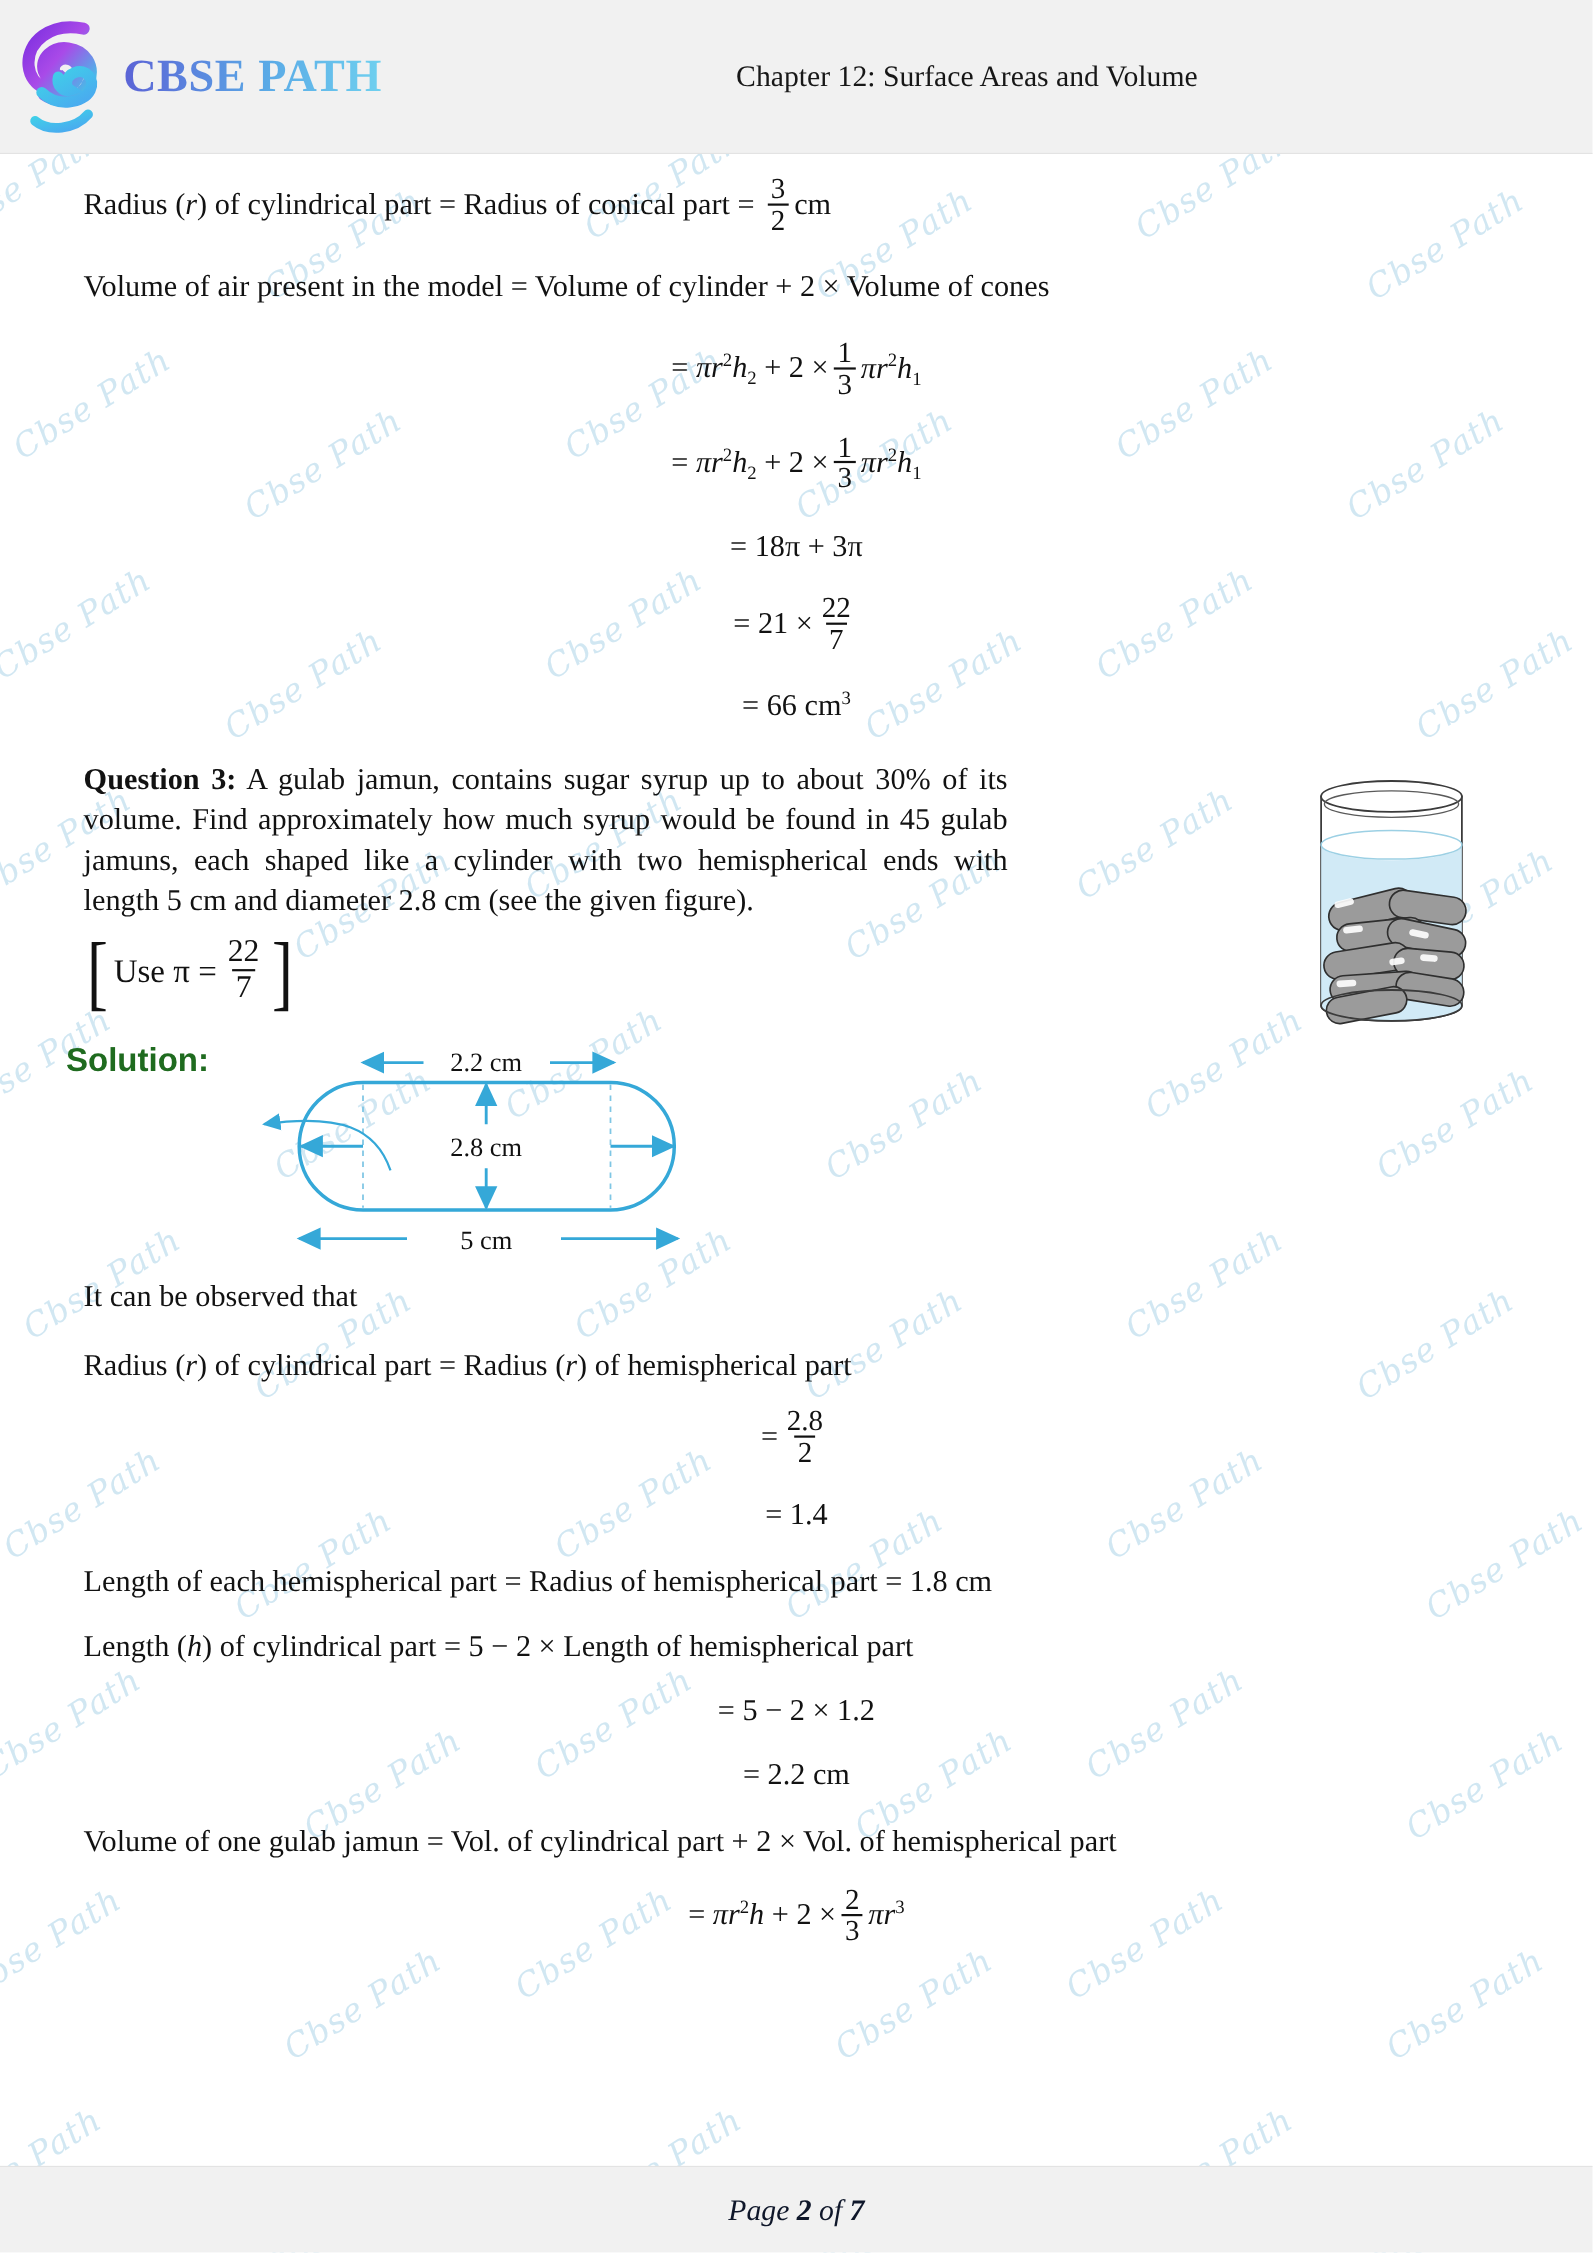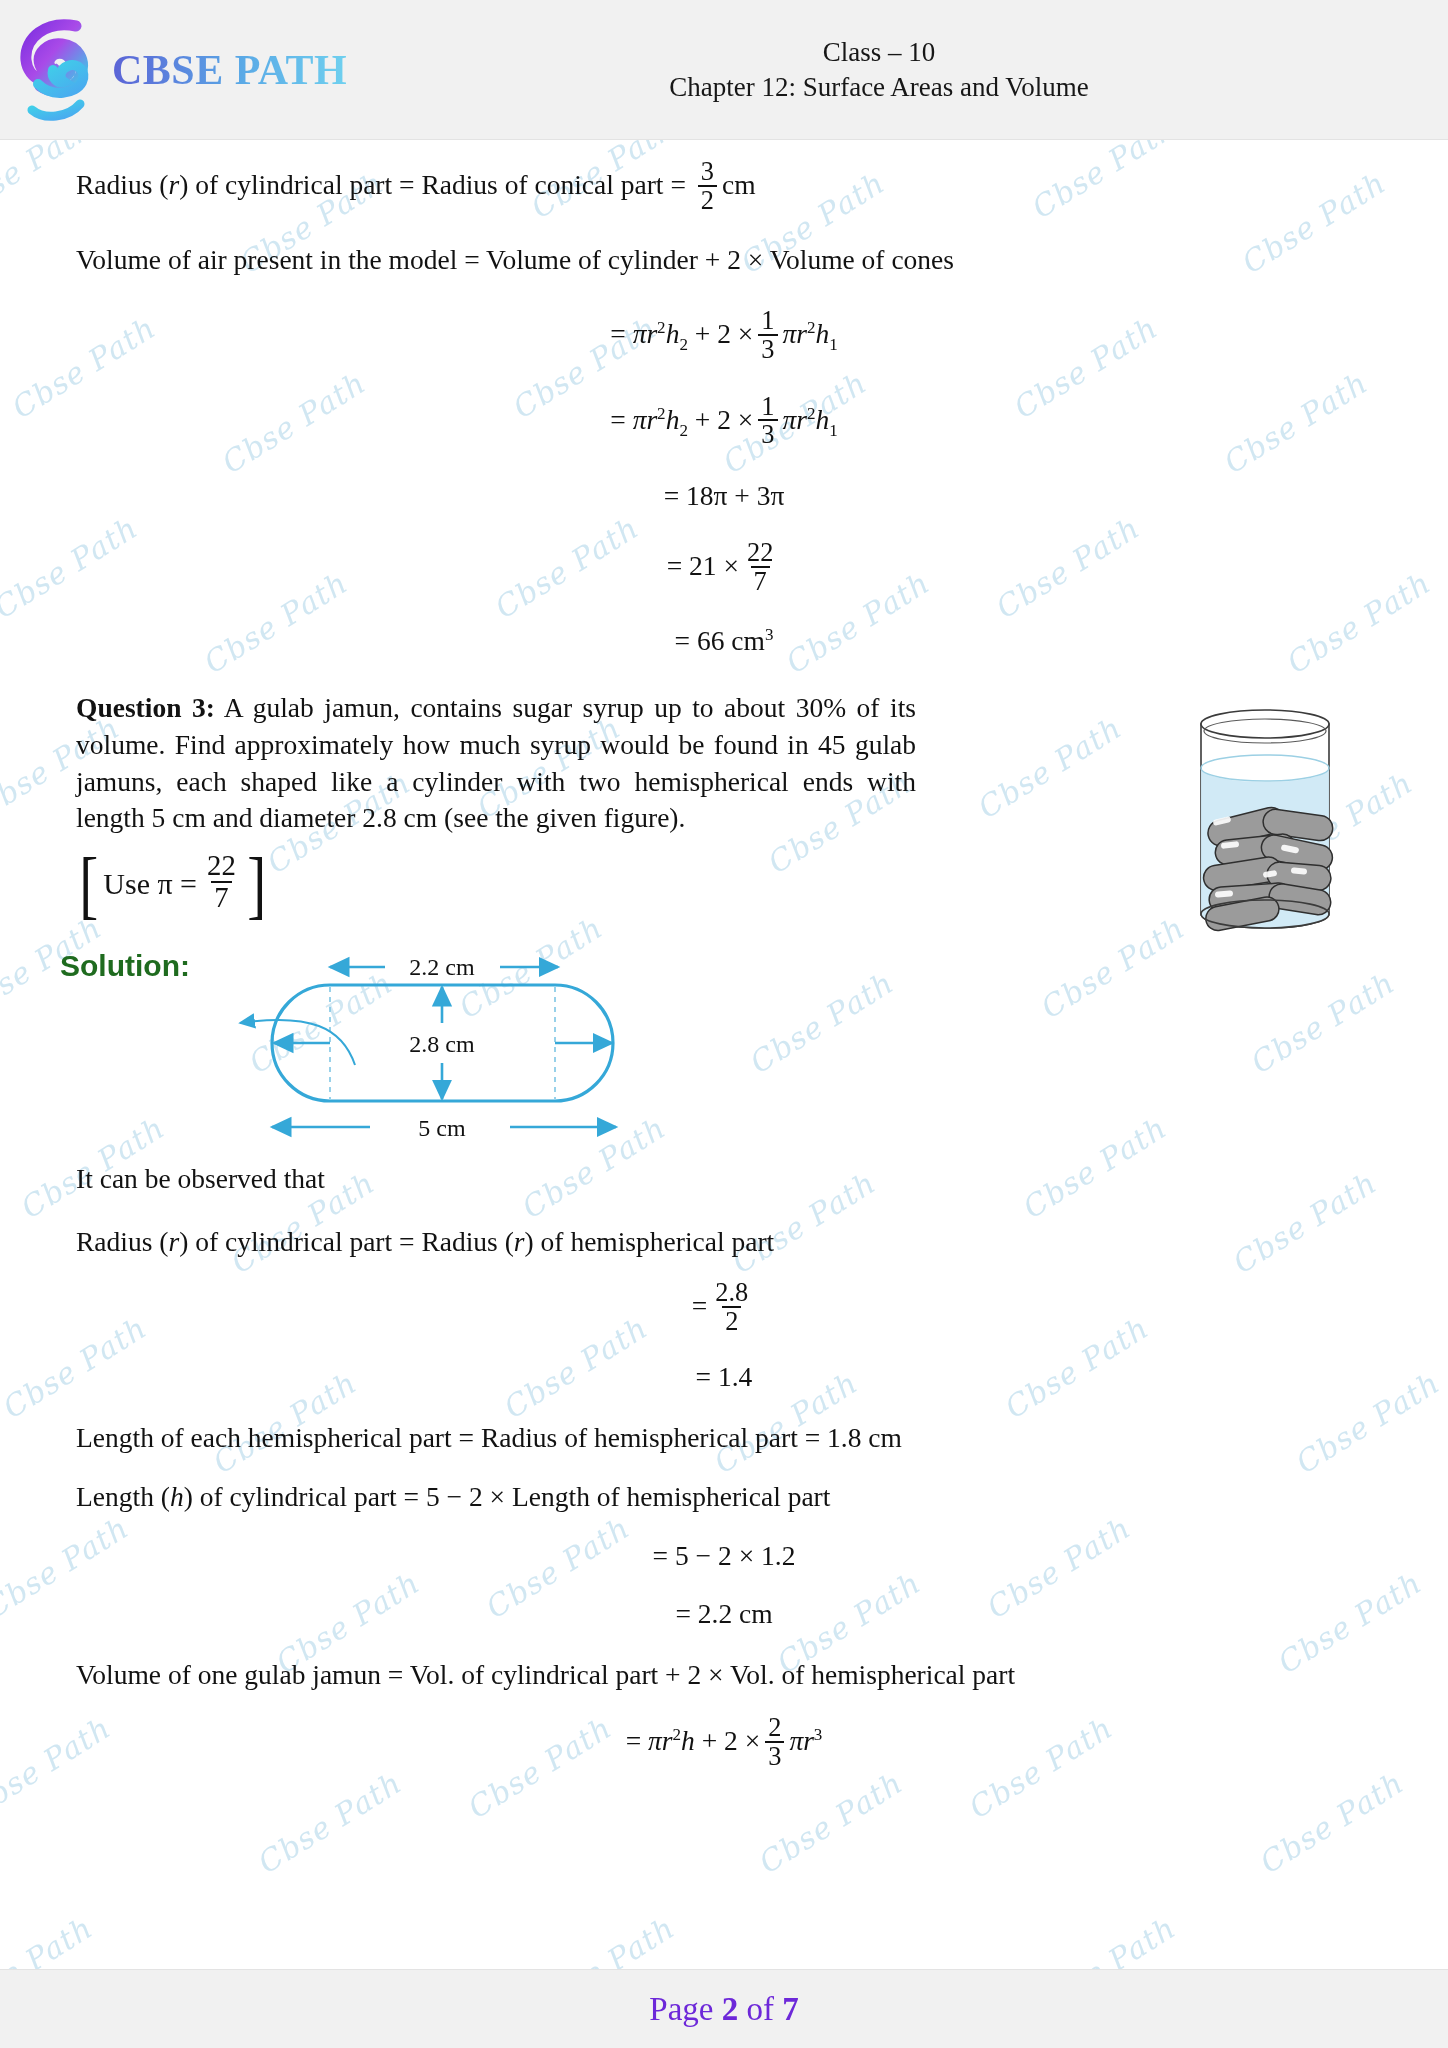--- a/index.html
+++ b/index.html
@@ -76,21 +76,21 @@
     color:#1f6b1f;font-weight:bold;font-size:30px;
     font-family:"Liberation Sans",sans-serif;
   }
 
   
   .footer{
     position:absolute;left:0;bottom:0;width:100%;height:78px;
     background:#f1f1f1;border-top:1px solid #e3e3e3;
     display:flex;align-items:center;justify-content:center;z-index:3;
   }
-  .footer .txt{font-size:33px;color:#6d28d9;font-family:"Liberation Serif",serif;}
+  .footer .txt{font-size:27px;color:#0f172a;font-family:"Liberation Serif",serif;font-style:italic;}
   .footer .txt b{font-weight:bold;}
 </style>
 </head>
 <body>
 
 <div class="page">
 
   <div class="wm-layer" id="wmLayer">
       <div class="wm" style="left: -60px; top: 150px; color: rgb(207, 230, 242);">Cbse Path</div>
       <div class="wm" style="left: 231px; top: 205px; color: rgb(207, 230, 242);">Cbse Path</div>
@@ -172,21 +172,20 @@
                  C38 33 30 39 31 46 C32 51 38 53 42 50
                  C37 58 25 56 22 47 C18 35 30 24 44 26 C60 28 68 42 63 56
                  C57 72 36 78 22 68" fill="none" stroke="url(#lg1)" stroke-width="11" stroke-linecap="round"></path>
         <path d="M20 66 C34 80 58 76 64 64 C69 54 60 44 50 48
                  C42 51 40 60 46 64 C40 66 33 60 35 52" fill="none" stroke="url(#lg2)" stroke-width="10" stroke-linecap="round"></path>
         <path d="M14 92 C26 102 50 100 62 86" fill="none" stroke="url(#lg2)" stroke-width="9" stroke-linecap="round"></path>
       </svg>
       <div class="brand-name">CBSE PATH</div>
     </div>
     <div class="head-center">
-      <div>Class – 10</div>
       <div>Chapter 12: Surface Areas and Volume</div>
     </div>
   </div>
 
   <div class="content">
 
     <p class="ln blk math" style="margin-top:20px;">
       <span>Radius (</span><span class="it">r</span><span>) of cylindrical part = Radius of conical part = </span><span class="frac">
           <span class="num">3</span>
           <span class="den">2</span>

